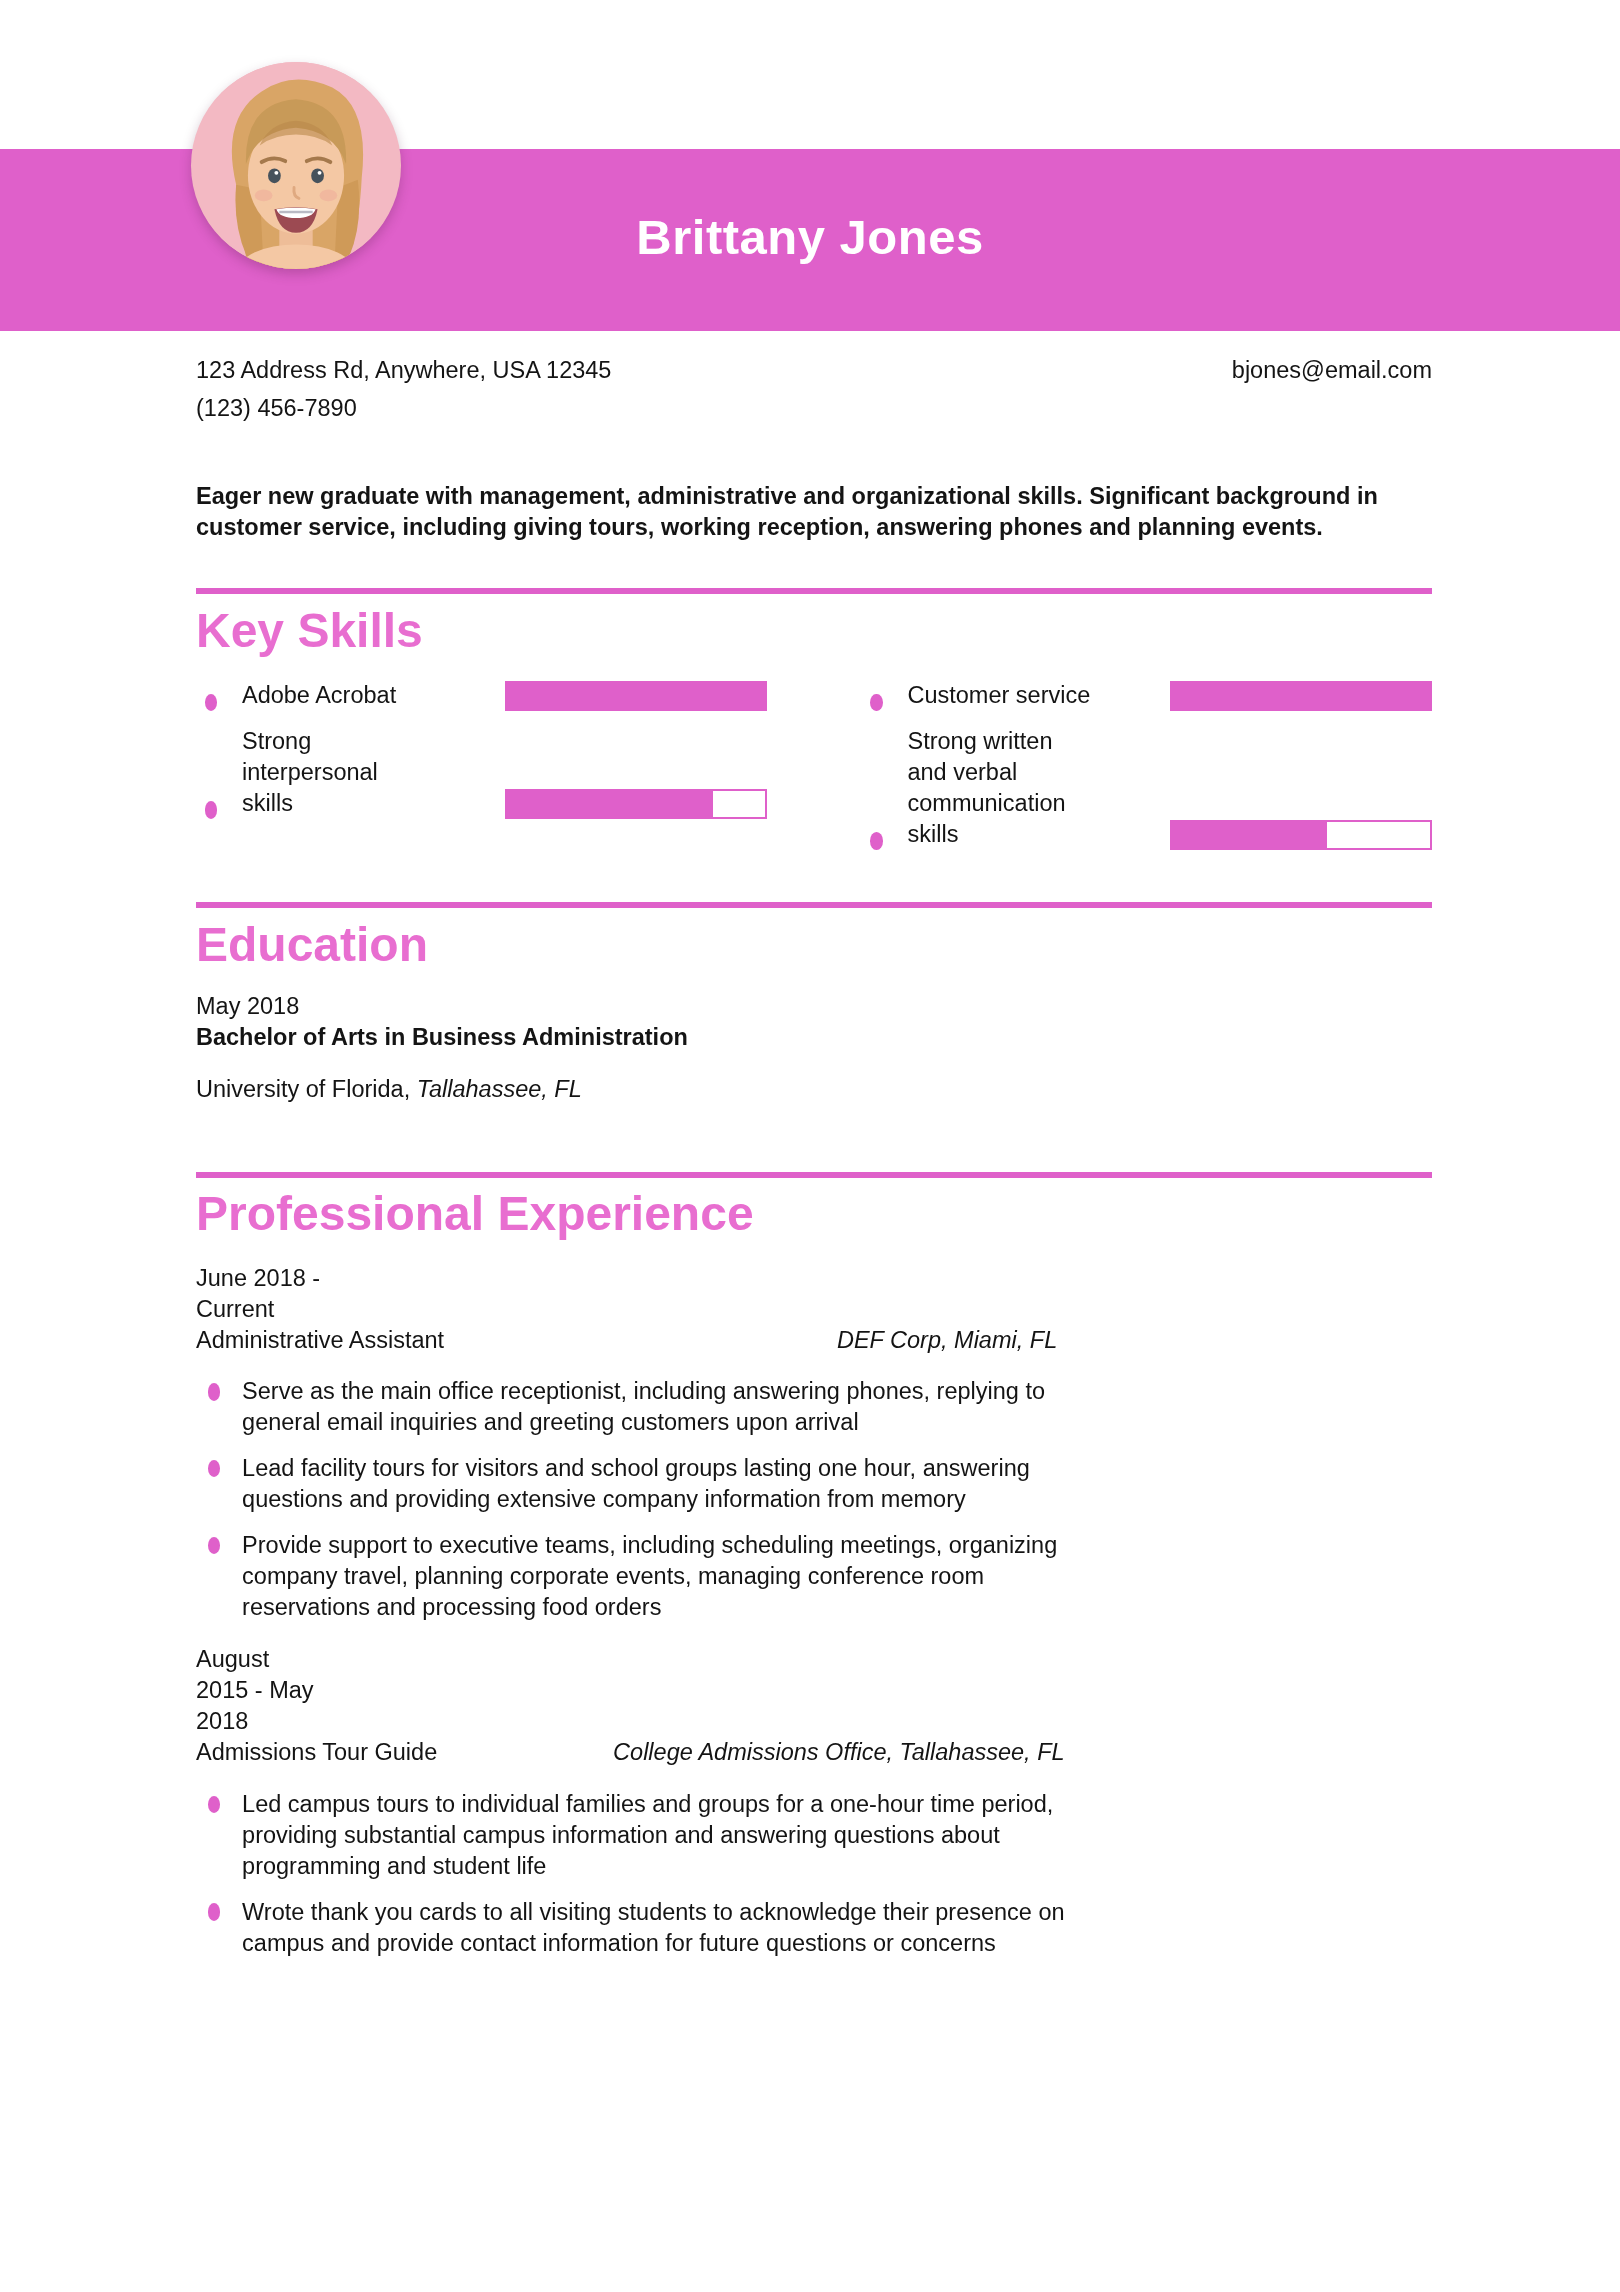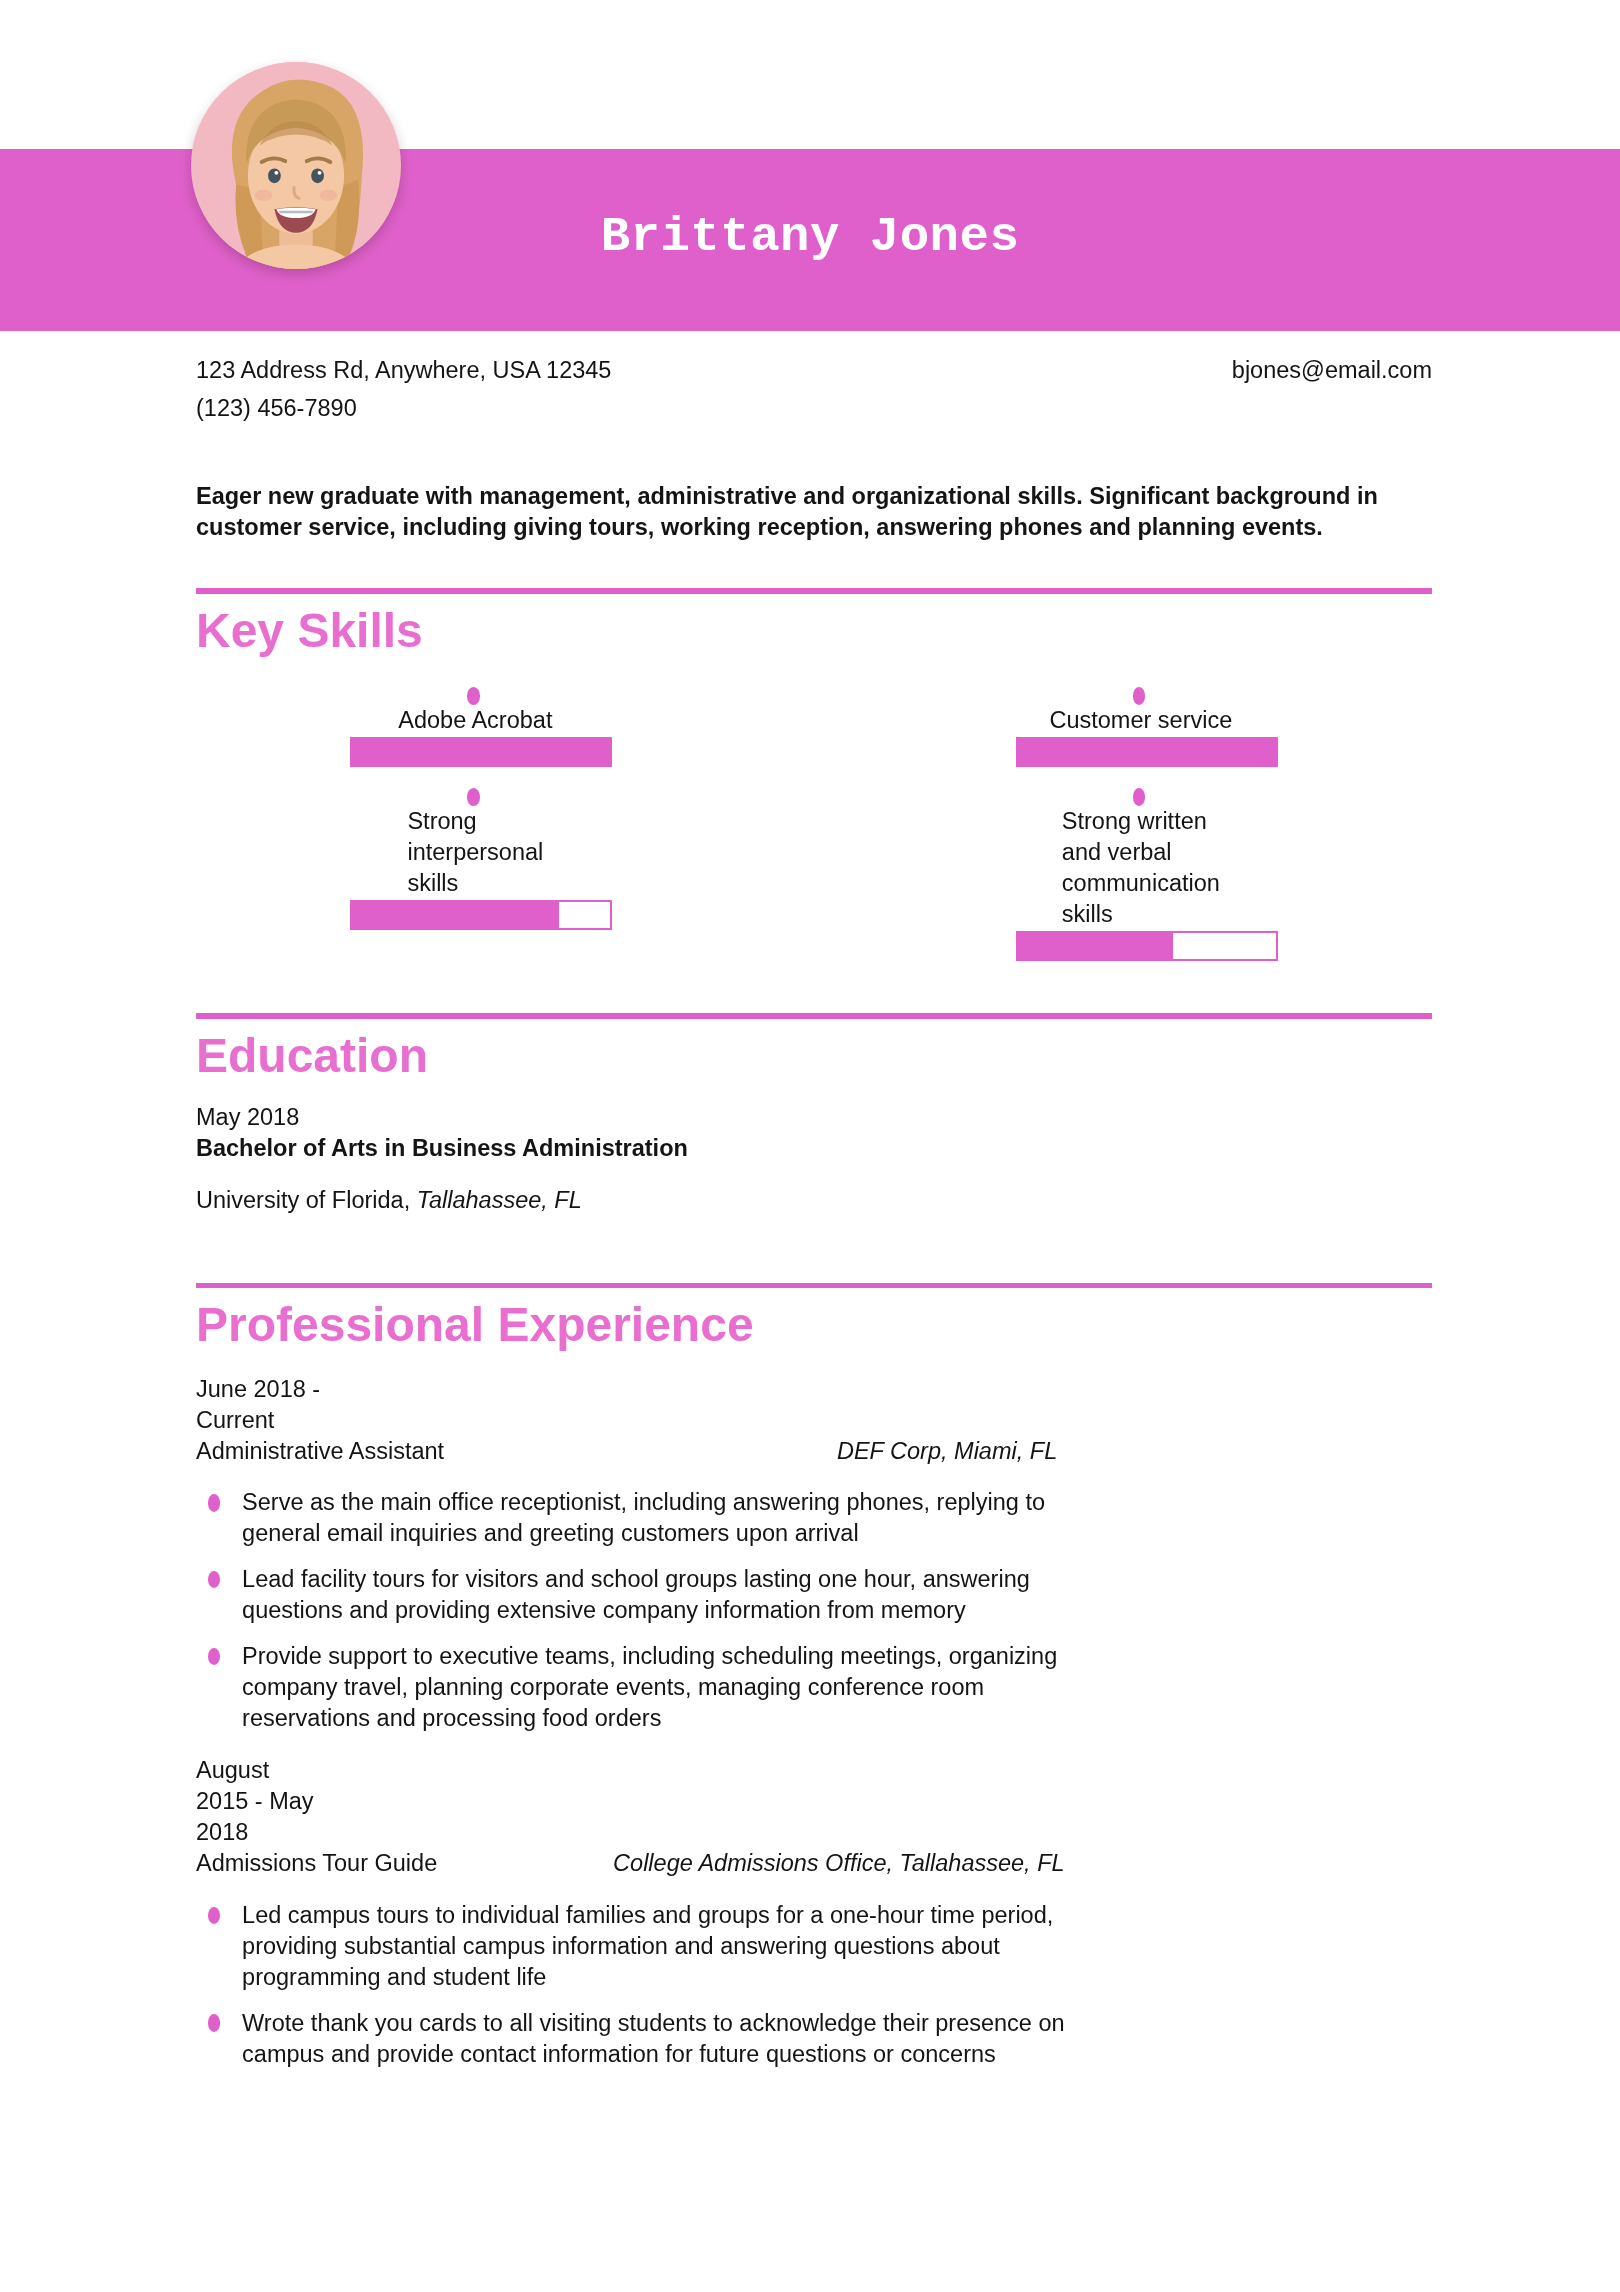--- a/index.html
+++ b/index.html
@@ -17,21 +17,20 @@
   }
 
   
   .band {
     margin-top: 149px;
     height: 182px;
     background: #df60ca;
     display: flex;
     align-items: center;
     justify-content: center;
-    font-family: Liberation Mono, monospace;
   }
   .band h1 {
     margin: 0 0 5.9px 0;
     font-size: 49px;
     line-height: 53px;
     font-weight: bold;
     color: #ffffff;
     letter-spacing: 0.5px;
   }
   .avatar {
@@ -84,21 +83,21 @@
 
   
   .skills-grid {
     margin-top: 27.4px;
     display: grid;
     grid-template-columns: 1fr 1fr;
     column-gap: 95px;
     row-gap: 14.7px;
     align-items: start;
   }
-  .skill { display: flex; align-items: center; flex-direction: column; }
+  .skill { display: flex; align-items: flex-end; }
   .dot {
     flex: none;
     width: 12.7px;
     height: 17.6px;
     border-radius: 50%;
     background: #df60ca;
   }
   .skill .dot { margin: 6.9px 24.5px 0 8.8px; }
   .skill-label { flex: 1; padding-right: 11.8px; white-space: pre-line; }
   .bar {

